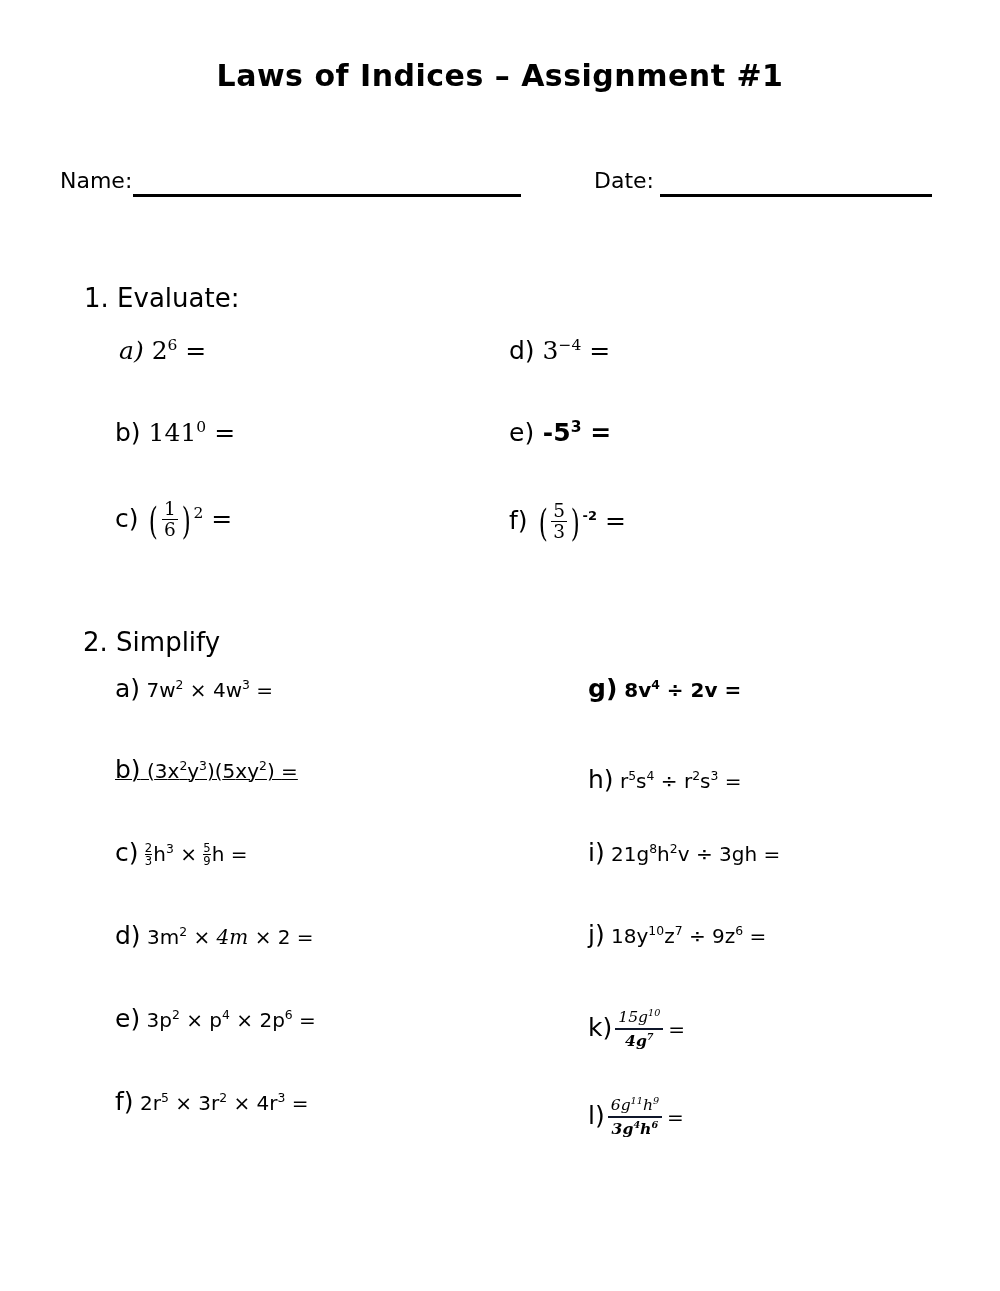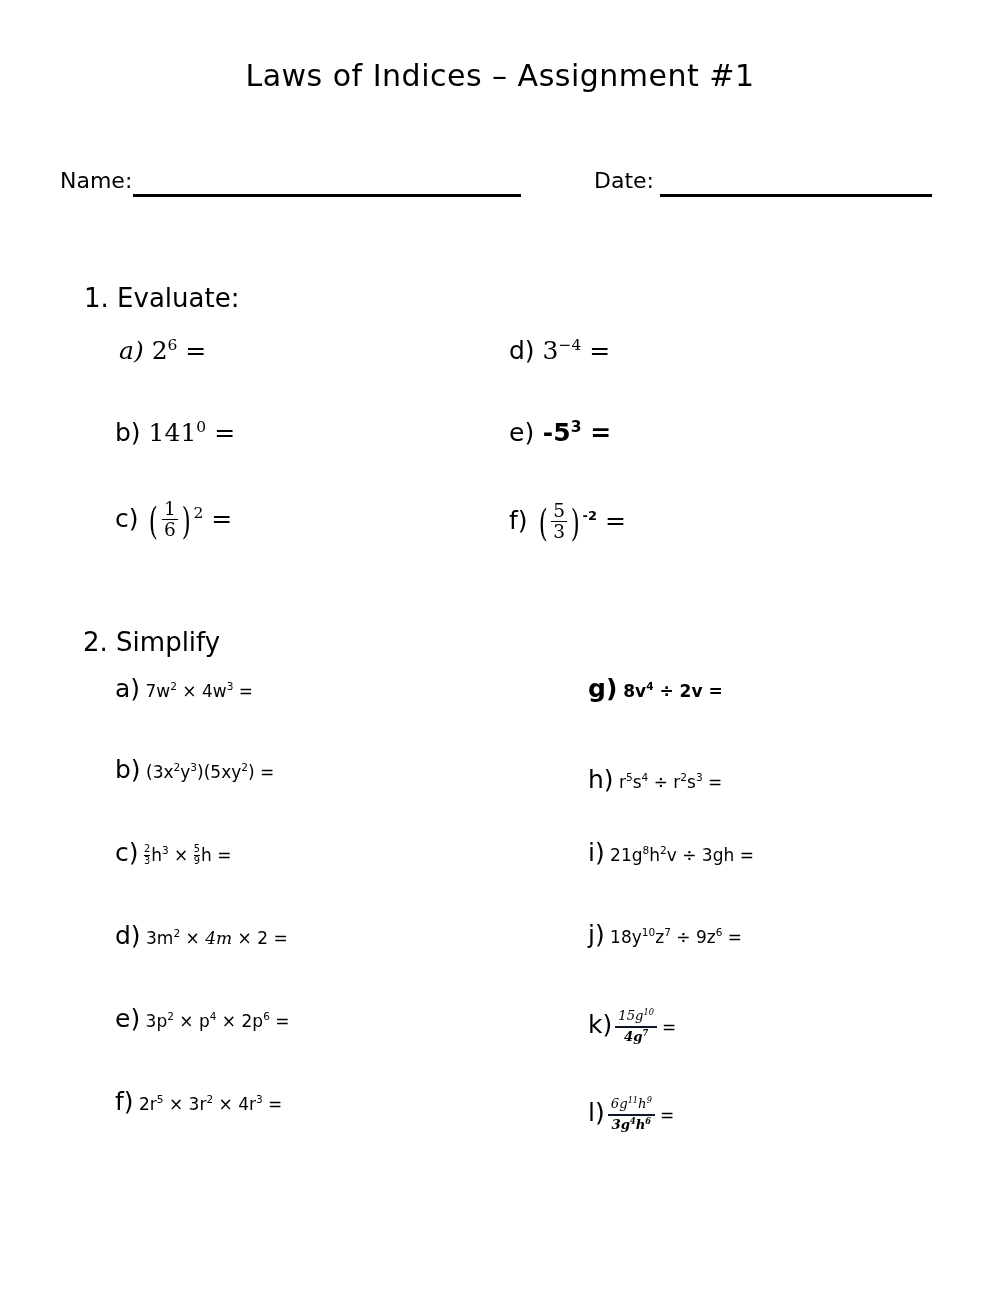--- a/index.html
+++ b/index.html
@@ -17,21 +17,21 @@
   }
 
   
   .title {
     position: absolute;
     top: 58px;
     left: 0;
     width: 1000px;
     text-align: center;
     font-family: "DejaVu Sans", sans-serif;
-    font-weight: normal;
+    font-weight: bold;
     font-size: 30px;
     letter-spacing: 0.5px;
     white-space: nowrap;
   }
 
   
   .namedate {
     position: absolute;
     top: 168px;
     left: 0;
@@ -78,21 +78,21 @@
     font-family: "DejaVu Serif", serif;
     font-style: italic;
     font-size: 25px;
   }
   .expr-serif {
     font-family: "DejaVu Serif", serif;
     font-size: 25px;
   }
   .expr-sans {
     font-family: "DejaVu Sans", sans-serif;
-    font-size: 17px;
+    font-size: 20px;
   }
   .expr-sans-b {
     font-family: "DejaVu Sans", sans-serif;
     font-weight: bold;
     font-size: 25px;
   }
   .it {
     font-family: "DejaVu Serif", serif;
     font-style: italic;
   }
@@ -200,21 +200,21 @@
 
 <div class="q-head" id="q2-head">
   <span>2.</span>
   <span>Simplify</span>
 </div>
 
 <div class="item" style="top:676px; left:115px;">
   <span class="lbl">a)</span><span class="expr-sans">&nbsp;<span>7</span>w<sup>2</sup> <span>×</span> <span>4</span>w<sup>3</sup> <span>=</span></span>
 </div>
 
-<div class="item" style="top:757px; left:115px;">
+<div class="item" style="top:757px; left:115px;text-decoration:underline;">
   <span class="lbl">b)</span><span class="expr-sans">&nbsp;(<span>3</span>x<sup>2</sup>y<sup>3</sup>)(<span>5</span>xy<sup>2</sup>) <span>=</span></span>
 </div>
 
 <div class="item" style="top:840px; left:115px;">
   <span class="lbl">c)</span><span class="expr-sans">&nbsp;<span class="cfrac"><span class="num">2</span><span class="den">3</span></span>h<sup>3</sup> <span>×</span> <span class="cfrac"><span class="num">5</span><span class="den">9</span></span>h <span>=</span></span>
 </div>
 
 <div class="item" style="top:923px; left:115px;">
   <span class="lbl">d)</span><span class="expr-sans">&nbsp;<span>3</span>m<sup>2</sup> <span>×</span> <span class="it"><span>4</span>m</span> <span>×</span> <span>2</span> <span>=</span></span>
 </div>

